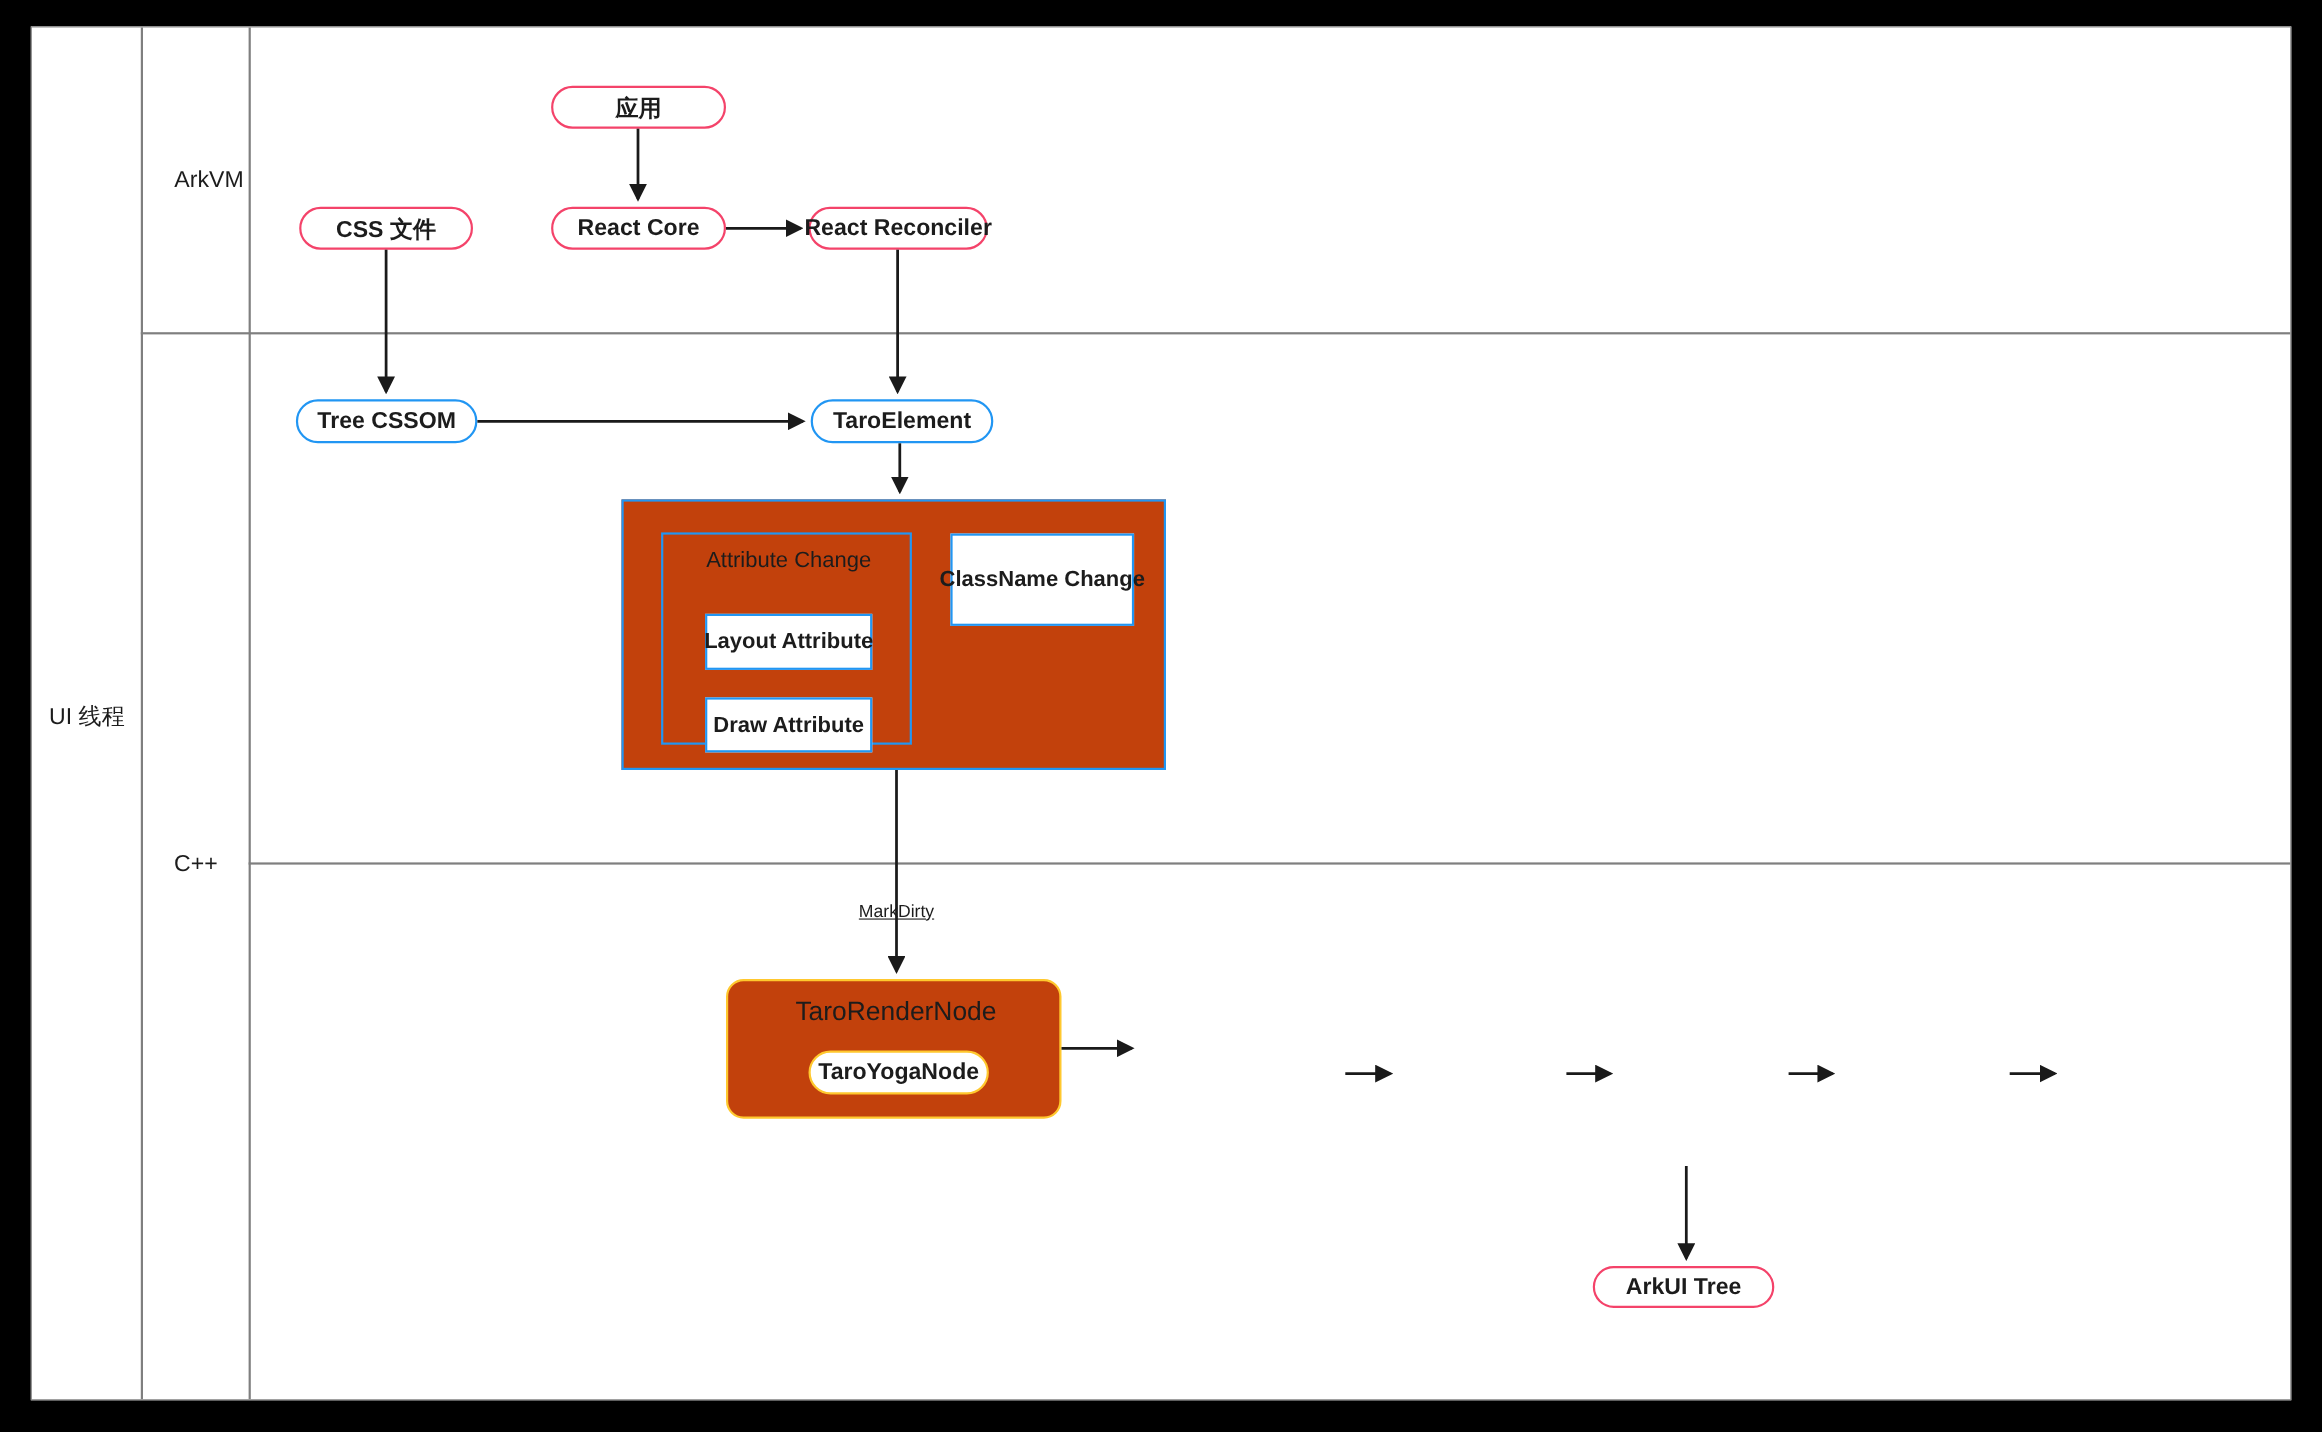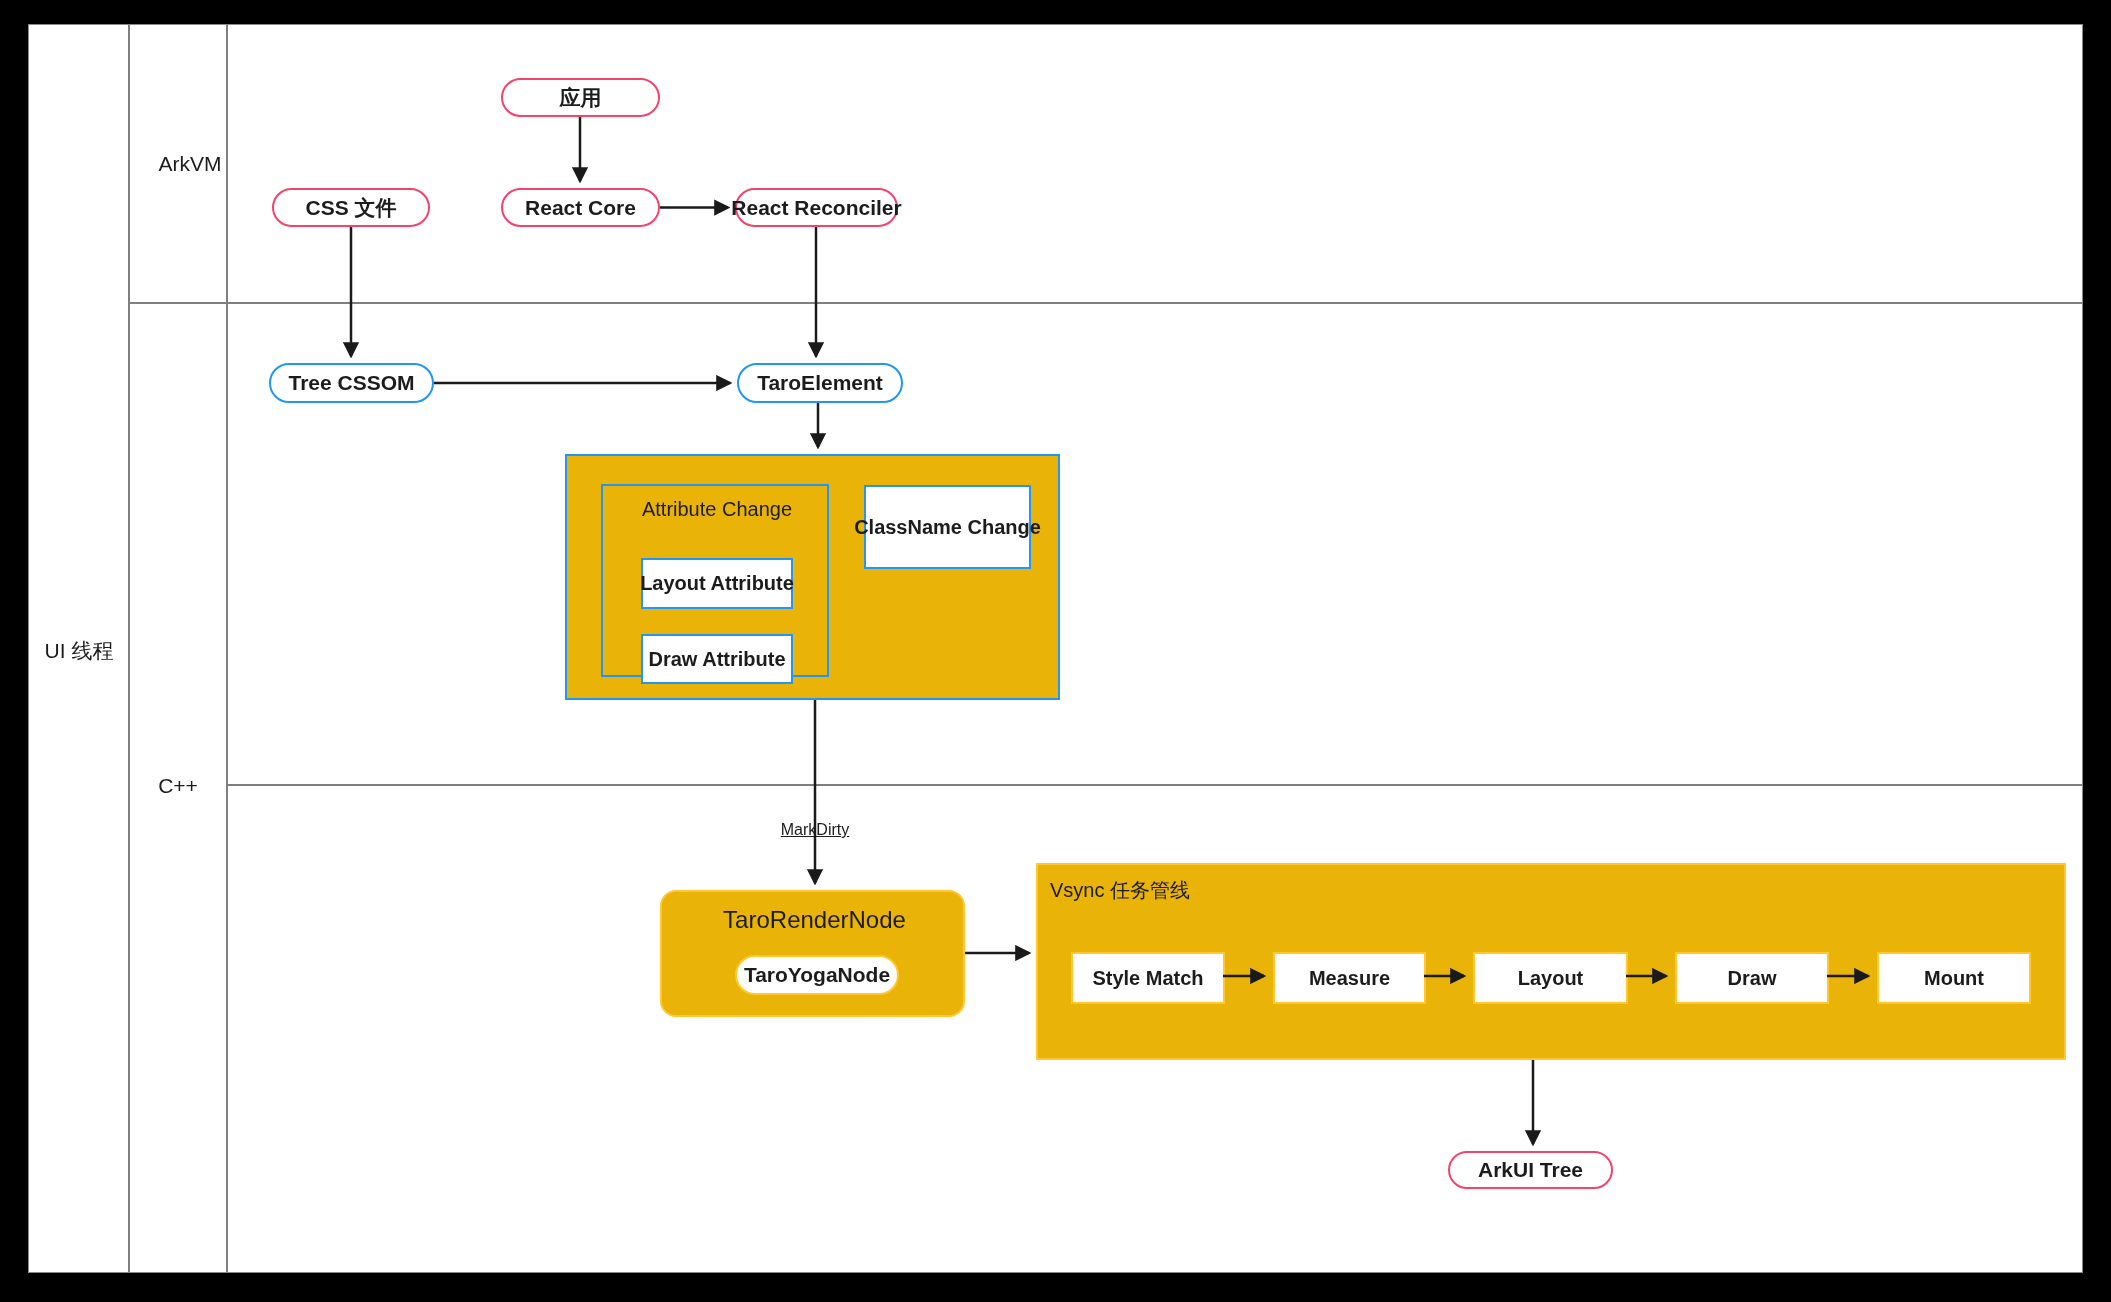--- a/index.html
+++ b/index.html
@@ -8,21 +8,21 @@
   #panel{position:absolute;left:28px;top:24px;width:2055px;height:1249px;background:#fff;border:1px solid #8a8a8a;box-sizing:border-box;}
   .lane-line{position:absolute;background:#7f7f7f;}
   .lane-label{position:absolute;color:#1c1c1c;font-size:21px;font-weight:500;text-align:center;}
   .node{position:absolute;box-sizing:border-box;background:#fff;display:flex;align-items:center;justify-content:center;color:#1c1c1c;font-size:21px;font-weight:700;white-space:nowrap;}
   .pill{border-radius:20px;}
   .pink{border:2.5px solid #f4436a;}
   .blue{border:2.5px solid #2196f3;}
   .yellow{border:2.5px solid #ffc82e;}
   .thinblue{border:2px solid #2196f3;}
   .thinyellow{border:2px solid #ffc82e;}
-  .group{position:absolute;box-sizing:border-box;background:#eab308;}
+  .group{position:absolute;box-sizing:border-box;background:#c2410c;}
   .group-label{position:absolute;color:#1c1c1c;font-size:20px;font-weight:500;white-space:nowrap;}
   .round16{border-radius:16px;}
   #arrows{position:absolute;left:0;top:0;pointer-events:none;}
   .flow-label{position:absolute;background:#fff;color:#1c1c1c;font-size:16px;font-weight:500;padding:1px 6px;transform:translateX(-50%);white-space:nowrap;text-decoration:underline;}
 </style>
 </head>
 <body>
 
 <div id="stage">
   <div id="panel">
@@ -52,28 +52,20 @@
       <div class="node thinblue" style="left:38px;top:148px;width:152px;height:50px;font-size:20px;">Draw Attribute</div>
     </div>
     <div class="node thinblue" style="left:297px;top:29px;width:167px;height:84px;font-size:20px;">ClassName Change</div>
   </div>
 
   <div class="group yellow round16" style="left:660px;top:890px;width:305px;height:127px;">
     <div class="group-label" style="left:0;top:14px;width:305px;text-align:center;font-size:24px;">TaroRenderNode</div>
     <div class="node pill yellow" style="left:73px;top:63px;width:164px;height:40px;">TaroYogaNode</div>
   </div>
 
-  <div class="group yellow" style="left:1036px;top:863px;width:1030px;height:197px;">
-    <div class="group-label" style="left:12px;top:12px;">Vsync 任务管线</div>
-    <div class="node thinyellow" style="left:33px;top:87px;width:154px;height:52px;font-size:20px;">Style Match</div>
-    <div class="node thinyellow" style="left:235px;top:87px;width:153px;height:52px;font-size:20px;">Measure</div>
-    <div class="node thinyellow" style="left:435px;top:87px;width:155px;height:52px;font-size:20px;">Layout</div>
-    <div class="node thinyellow" style="left:637px;top:87px;width:154px;height:52px;font-size:20px;">Draw</div>
-    <div class="node thinyellow" style="left:839px;top:87px;width:154px;height:52px;font-size:20px;">Mount</div>
-  </div>
 
   <div class="node pill pink" style="left:1448px;top:1151px;width:165px;height:38px;">ArkUI Tree</div>
 
   <div class="flow-label" style="left:815px;top:820px;">MarkDirty</div>
 
   <svg id="arrows" width="2111" height="1302" viewBox="0 0 2111 1302">
     <defs>
       <marker id="ah" viewBox="0 0 10 10" refX="8.5" refY="5" markerWidth="6.5" markerHeight="6.5" orient="auto-start-reverse">
         <path d="M0,0 L10,5 L0,10 z" fill="#1a1a1a"></path>
       </marker>

